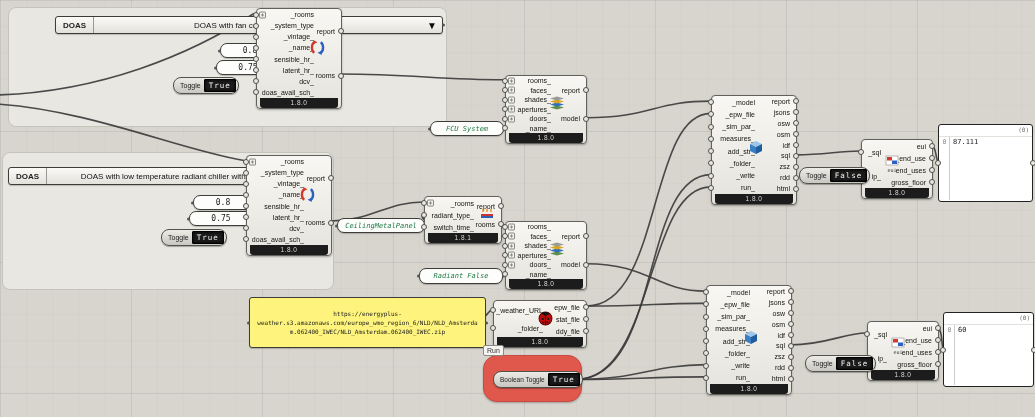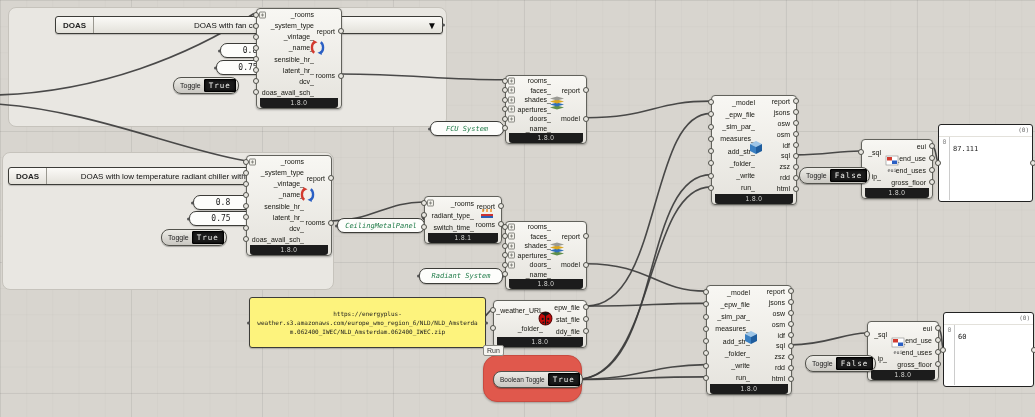--- a/index.html
+++ b/index.html
@@ -77,21 +77,21 @@
   .vvalue{flex:1;display:flex;align-items:center;justify-content:center;font-size:8px;color:#111;white-space:nowrap;overflow:hidden;}
   .varrow{display:flex;align-items:center;padding:0 5px;font-size:10px;color:#0a0a0a;}
 
   .result-panel{position:absolute;background:#fff;border:1.5px solid #222;border-radius:3px;z-index:3;
                 font-family:"DejaVu Sans Mono",monospace;}
   .result-panel::before{content:'';position:absolute;left:-4px;top:50%;transform:translateY(-50%);width:4px;height:4px;border-radius:50%;background:#e9e7e1;border:1px solid #50504a;}
   .result-panel::after{content:'';position:absolute;right:-4px;top:50%;transform:translateY(-50%);width:4px;height:4px;border-radius:50%;background:#e9e7e1;border:1px solid #50504a;}
   .rp-head{height:10px;font-size:6px;color:#666;text-align:right;padding:1px 3px 0 0;border-bottom:1px solid #e3e1db;}
   .rp-body{position:absolute;top:12px;bottom:1px;left:1px;right:1px;display:flex;}
   .rp-gutter{width:9px;border-right:1px solid #ccc;font-size:6.5px;color:#888;text-align:center;padding-top:1px;}
-  .rp-val{font-size:7px;color:#222;padding:1px 0 0 3px;margin-top:7px;}
+  .rp-val{font-size:7px;color:#222;padding:1px 0 0 3px;}
 </style>
 </head>
 <body>
 
 <div class="group" style="left:8px;top:7px;width:437px;height:118px;"></div>
 <div class="group" style="left:2px;top:152px;width:330px;height:136px;"></div>
 
 <svg class="wires" width="1035" height="417">
   <path d="M-4,95 C100,92 190,55 254,13.5"></path>
   <path d="M-4,104 C90,110 180,150 244,160.5"></path>
@@ -245,21 +245,21 @@
       </svg>
     </div>
     <div class="out-col">
         <div class="port">report</div>
         <div class="port">model</div>
       </div>
   </div>
   <div class="ver">1.8.0</div>
 </div>
 
-<div class="capsule green" style="left:419px;top:268px;width:82px;height:14px;">Radiant System</div>
+<div class="capsule green" style="left:419px;top:268px;width:82px;height:14px;">Radiant False</div>
 <div class="comp modelc" style="left:505px;top:221px;width:80px;height:67px;">
   <div class="cbody">
     <div class="in-col">
         <div class="port">rooms_</div>
         <div class="port">faces_</div>
         <div class="port">shades_</div>
         <div class="port">apertures_</div>
         <div class="port">doors_</div>
         <div class="port">_name_</div>
       </div>

